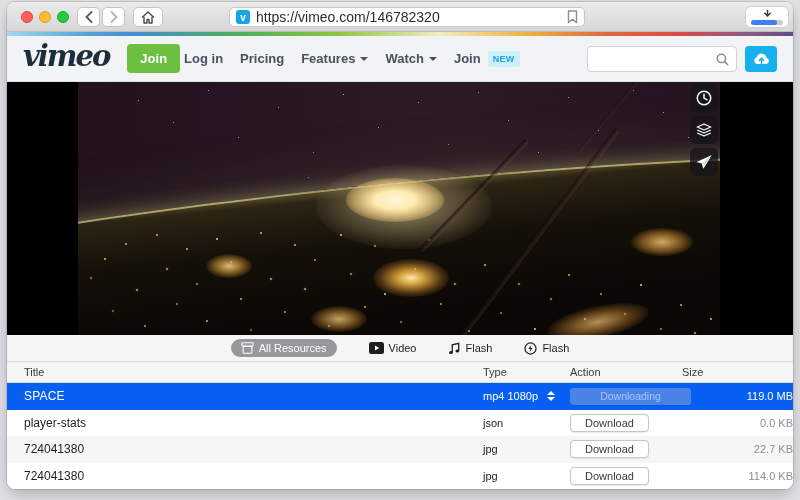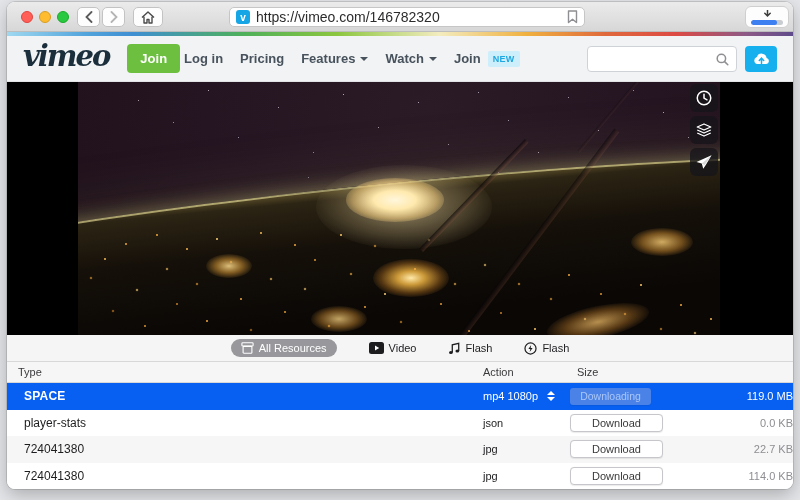--- a/index.html
+++ b/index.html
@@ -119,31 +119,31 @@
 
   
   .thead { height:22px; flex:0 0 22px; background:#f6f6f7; border-top:1px solid #d8d8d8;
     border-bottom:1px solid #d8d8d8; display:grid; grid-template-columns:1fr 87px 105px 118px;
     align-items:center; padding-left:11px; font-size:11px; color:#3a3a3c; }
   .trow { height:26.5px; flex:0 0 26.5px; display:grid; grid-template-columns:1fr 87px 105px 118px;
     align-items:center; padding-left:11px; font-size:12px; color:#1d1d1f; background:#fff; }
   .trow.alt { background:#f6f6f7; }
   .trow.selected { background:#0760f2; color:#fff; }
   .cell-title { padding-left:6px; font-weight:normal; }
-  .trow.selected .cell-title { font-weight:bold; letter-spacing:.2px; }
+  .trow.selected .cell-title { font-weight:normal; letter-spacing:.2px; }
   .cell-type { font-size:11px; display:flex; align-items:center; gap:9px; }
   .stepper { display:inline-flex; flex-direction:column; gap:2px; cursor:pointer; }
   .stepper i { display:block; width:0; height:0; border-left:4px solid transparent; border-right:4px solid transparent; }
   .stepper .up { border-bottom:4px solid #fff; }
   .stepper .dn { border-top:4px solid #fff; }
   .cell-size { text-align:right; font-size:11px; color:#8e8e93; }
   .trow.selected .cell-size { color:#fff; }
-  .dl-row-btn { width:93px; height:18px; background:#fff; border:1px solid #c6c6cb; border-radius:4px;
+  .dl-row-btn { width:79px; height:18px; background:#fff; border:1px solid #c6c6cb; border-radius:4px;
     font-size:11px; color:#3a3a3c; font-family:inherit; cursor:pointer; box-shadow:0 .5px 1px rgba(0,0,0,.08); }
-  .dl-row-btn.disabled { width:81px; height:17px; background:#4a82e8; border:none; color:#aac6f7;
+  .dl-row-btn.disabled { width:121px; height:17px; background:#4a82e8; border:none; color:#aac6f7;
     font-size:10.5px; border-radius:3px; cursor:default; }
   svg { display:block; }
 </style>
 </head>
 <body>
 
 <div class="window">
 
   <div class="titlebar">
     <span class="tl red"></span>
@@ -283,20 +283,21 @@
     <span class="fitem">
       <svg width="13" height="13" viewBox="0 0 16 16">
           <circle cx="8" cy="8" r="6.8" fill="none" stroke="#1d1d1f" stroke-width="1.5"></circle>
           <path d="M8.8 3.8L5.4 8.6h2.4L7 12.2l3.6-4.8H8.2z" fill="#1d1d1f"></path>
         </svg>
       <span>Flash</span>
     </span>
   </div>
 
   <div class="thead">
+    <span class="cell-title">Title</span>
     <span>Type</span>
     <span>Action</span>
     <span style="padding-left:7px">Size</span>
   </div>
 
   <div class="trow selected">
     <span class="cell-title">SPACE</span>
     <span class="cell-type">
       <span>mp4 1080p</span>
       <span class="stepper">

